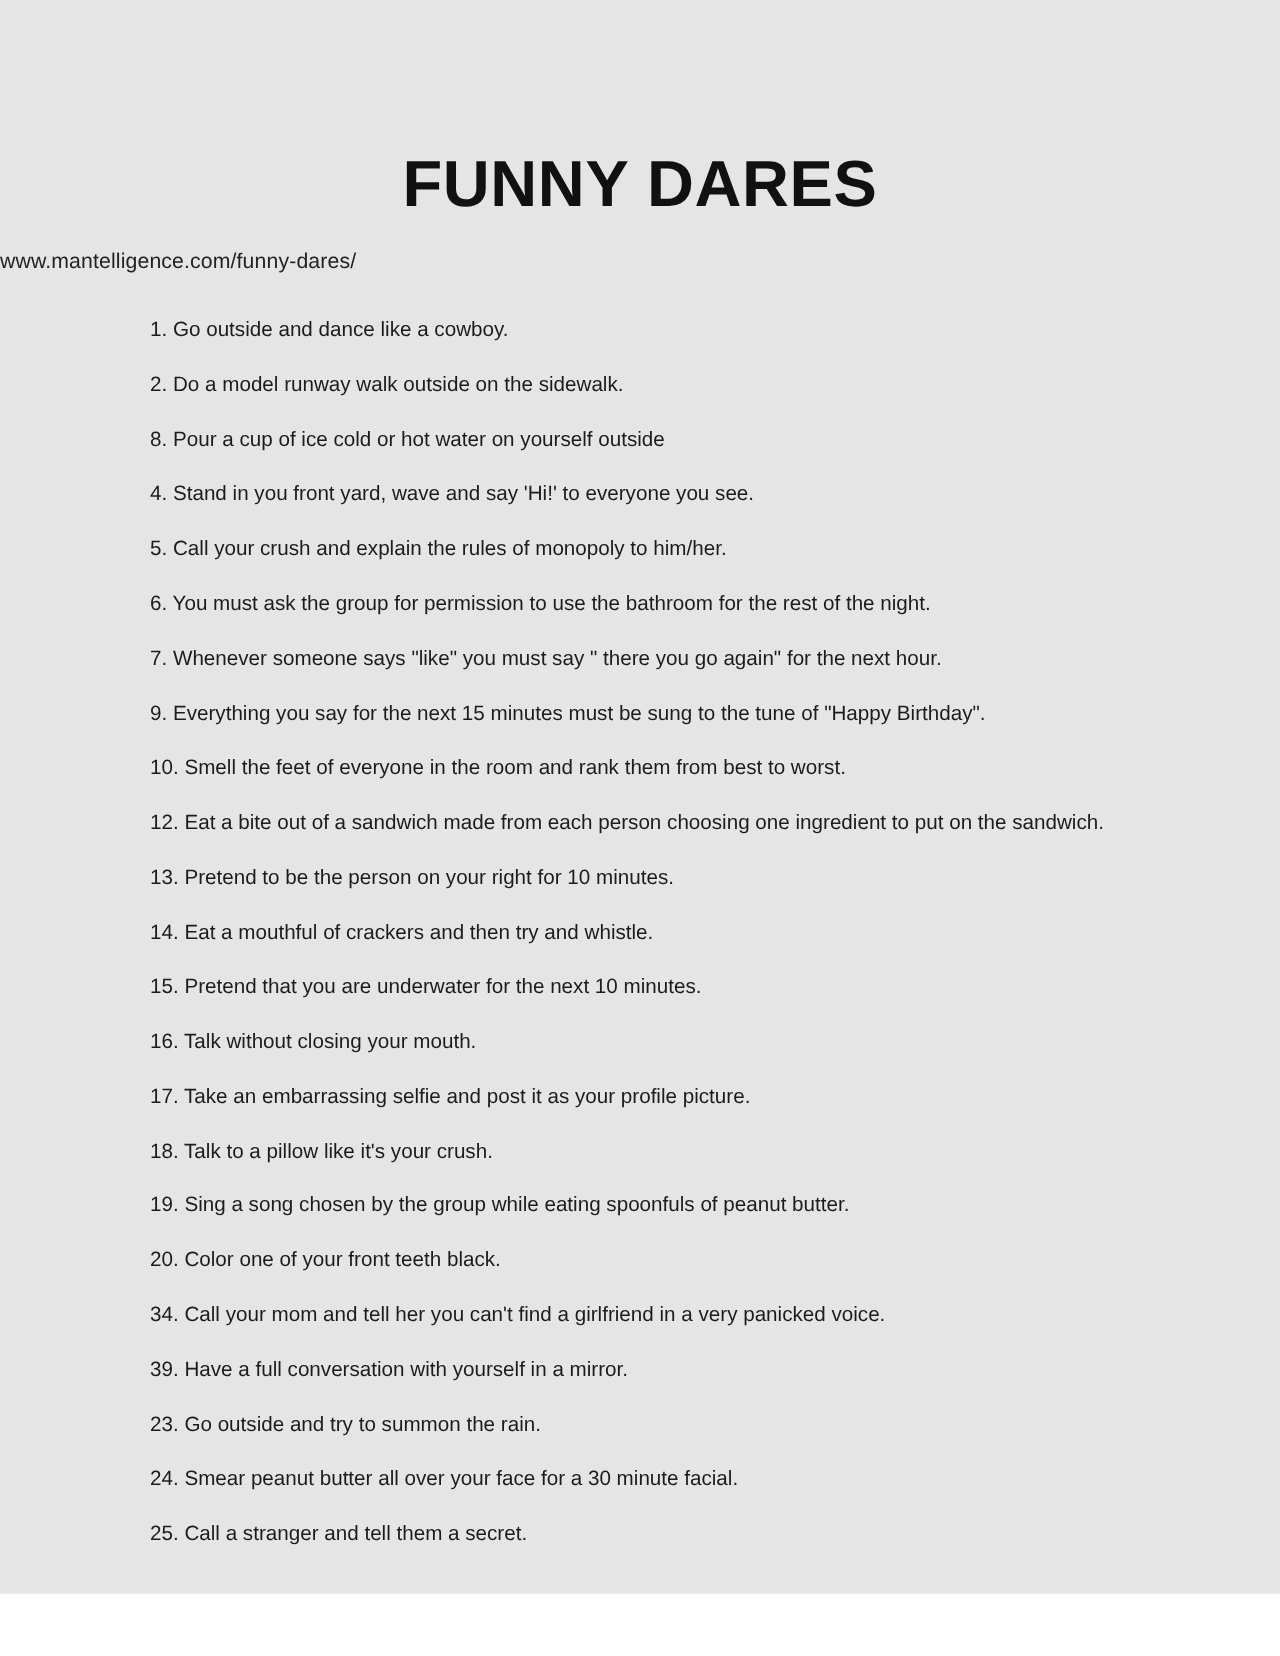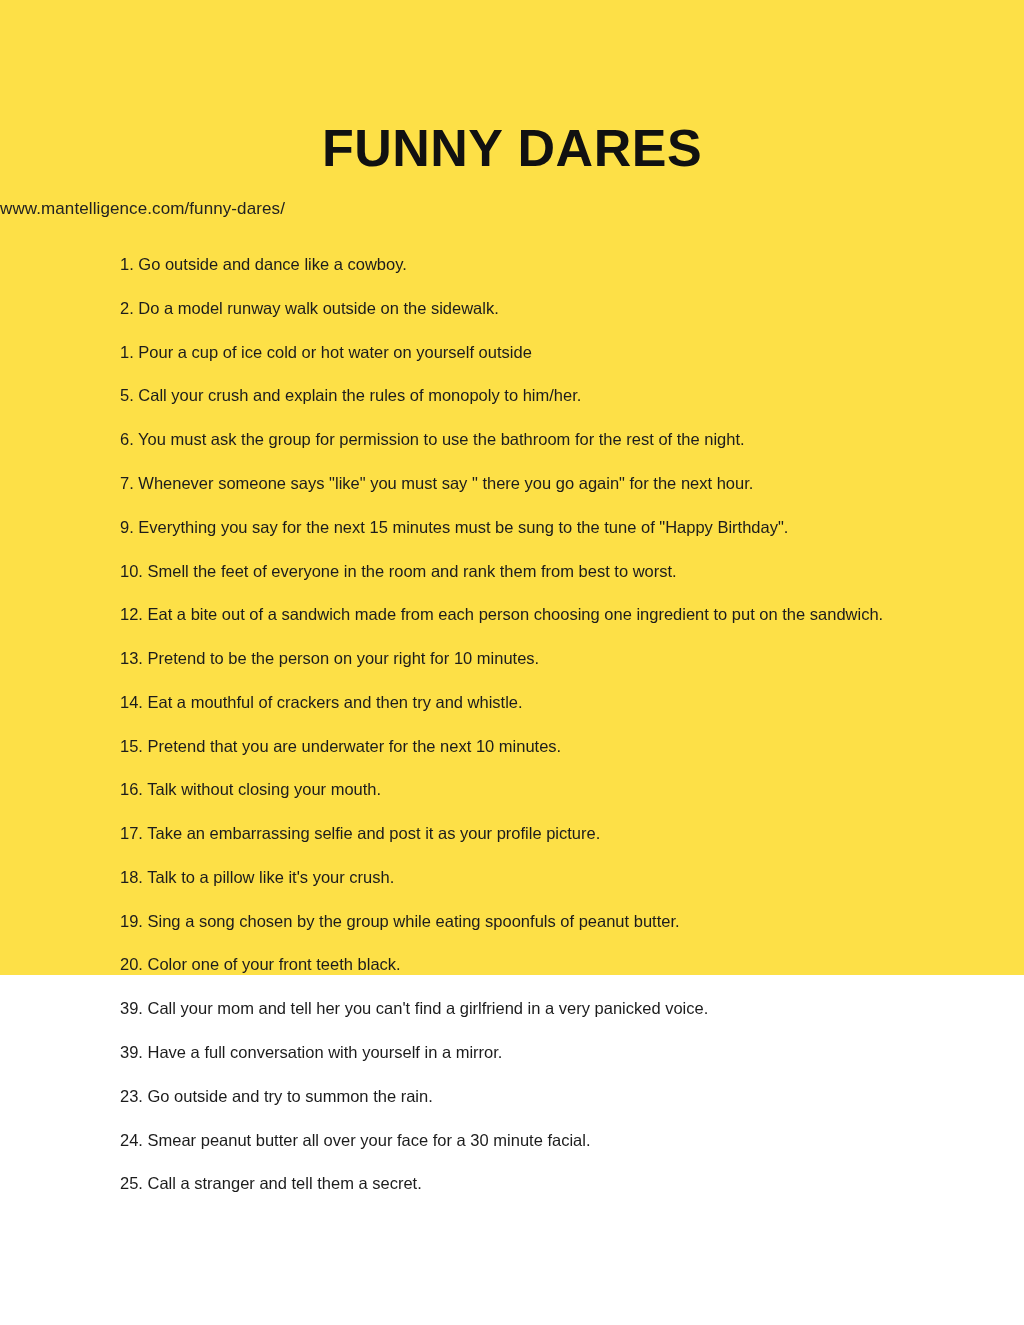--- a/index.html
+++ b/index.html
@@ -10,22 +10,22 @@
   body {
     width: 1024px;
     height: 1325px;
     font-family: "Liberation Sans", sans-serif;
     color: #1a1a1a;
     overflow: hidden;
   }
   .page {
     position: relative;
     width: 1024px;
-    height: 975px;
-    background: #fde047;
+    height: 1275px;
+    background: #e5e5e5;
     box-sizing: border-box;
   }
   .doc-title {
     text-align: center;
     font-size: 52px;
     font-weight: bold;
     letter-spacing: 0.5px;
     margin: 0;
     padding-top: 120px;
     line-height: 1.1;
@@ -55,34 +55,35 @@
 </style>
 </head>
 <body>
 
 <div class="page">
   <h1 class="doc-title">FUNNY DARES</h1>
   <p class="doc-url">www.mantelligence.com/funny-dares/</p>
   <ul class="list">
     <li class="list-item">1. Go outside and dance like a cowboy.</li>
     <li class="list-item">2. Do a model runway walk outside on the sidewalk.</li>
-    <li class="list-item">1. Pour a cup of ice cold or hot water on yourself outside</li>
+    <li class="list-item">8. Pour a cup of ice cold or hot water on yourself outside</li>
+    <li class="list-item">4. Stand in you front yard, wave and say 'Hi!' to everyone you see.</li>
     <li class="list-item">5. Call your crush and explain the rules of monopoly to him/her.</li>
     <li class="list-item">6. You must ask the group for permission to use the bathroom for the rest of the night.</li>
     <li class="list-item">7. Whenever someone says "like" you must say " there you go again" for the next hour.</li>
     <li class="list-item">9. Everything you say for the next 15 minutes must be sung to the tune of "Happy Birthday".</li>
     <li class="list-item">10. Smell the feet of everyone in the room and rank them from best to worst.</li>
     <li class="list-item">12. Eat a bite out of a sandwich made from each person choosing one ingredient to put on the sandwich.</li>
     <li class="list-item">13. Pretend to be the person on your right for 10 minutes.</li>
     <li class="list-item">14. Eat a mouthful of crackers and then try and whistle.</li>
     <li class="list-item">15. Pretend that you are underwater for the next 10 minutes.</li>
     <li class="list-item">16. Talk without closing your mouth.</li>
     <li class="list-item">17. Take an embarrassing selfie and post it as your profile picture.</li>
     <li class="list-item">18. Talk to a pillow like it's your crush.</li>
     <li class="list-item">19. Sing a song chosen by the group while eating spoonfuls of peanut butter.</li>
     <li class="list-item">20. Color one of your front teeth black.</li>
-    <li class="list-item">39. Call your mom and tell her you can't find a girlfriend in a very panicked voice.</li>
+    <li class="list-item">34. Call your mom and tell her you can't find a girlfriend in a very panicked voice.</li>
     <li class="list-item">39. Have a full conversation with yourself in a mirror.</li>
     <li class="list-item">23. Go outside and try to summon the rain.</li>
     <li class="list-item">24. Smear peanut butter all over your face for a 30 minute facial.</li>
     <li class="list-item">25. Call a stranger and tell them a secret.</li>
   </ul>
 </div>
 
 </body></html>

